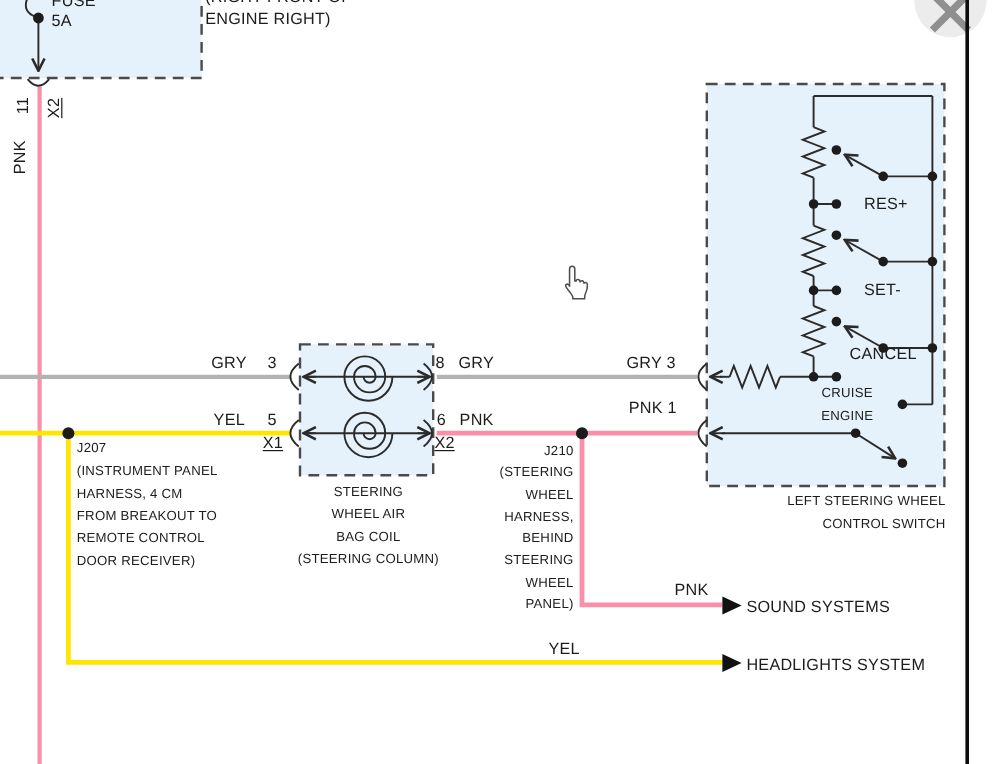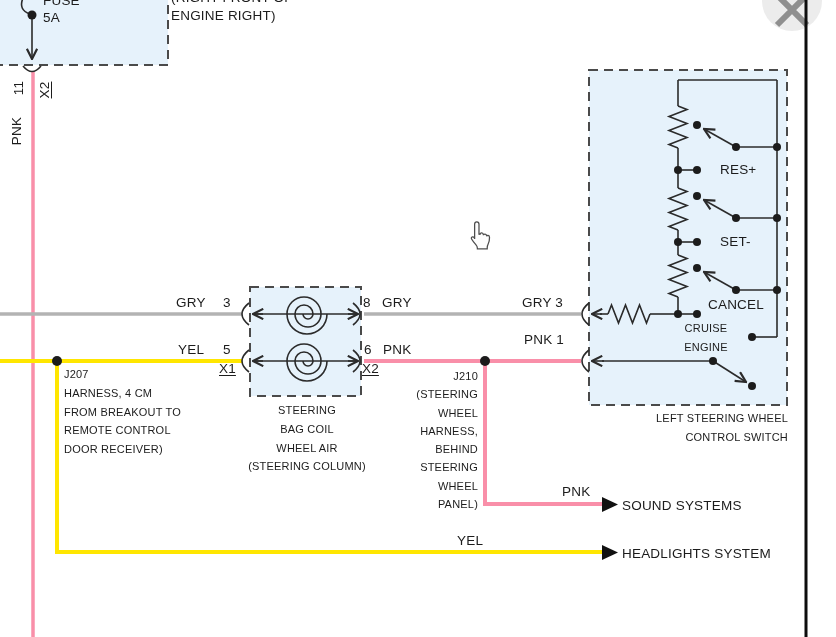--- a/index.html
+++ b/index.html
@@ -157,47 +157,48 @@
   <div class="lbl u" style="left:219px;top:361px">X1</div>
   <div class="lbl" style="left:364px;top:342px">6</div>
   <div class="lbl" style="left:383px;top:342px">PNK</div>
   <div class="lbl u" style="left:362px;top:361px">X2</div>
 
   <div class="lbl" style="left:522px;top:295px">GRY 3</div>
   <div class="lbl" style="left:524px;top:332px">PNK 1</div>
 
   <div class="blk ctr lh19" style="left:227px;top:401px;width:160px">
     <div>STEERING</div>
+    <div>WHEEL AIR</div>
     <div>BAG COIL</div>
-    <div>WHEEL AIR</div>
     <div>(STEERING COLUMN)</div>
   </div>
 
   <div class="blk lh19" style="left:64px;top:365px">
     <div>J207</div>
+    <div>(INSTRUMENT PANEL</div>
     <div>HARNESS, 4 CM</div>
     <div>FROM BREAKOUT TO</div>
     <div>REMOTE CONTROL</div>
     <div>DOOR RECEIVER)</div>
   </div>
 
   <div class="blk rgt lh18" style="right:358px;top:367px">
     <div>J210</div>
     <div>(STEERING</div>
     <div>WHEEL</div>
     <div>HARNESS,</div>
     <div>BEHIND</div>
     <div>STEERING</div>
     <div>WHEEL</div>
     <div>PANEL)</div>
   </div>
 
   <div class="lbl" style="left:720px;top:162px">RES+</div>
   <div class="lbl" style="left:720px;top:234px">SET-</div>
-  <div class="lbl" style="left:708px;top:297px">CANCEL</div>
+  <div class="lbl" style="left:708px;top:287px">CANCEL</div>
 
   <div class="blk ctr lh19" style="left:664px;top:319px;width:84px">
     <div>CRUISE</div>
     <div>ENGINE</div>
   </div>
 
   <div class="blk rgt lh19" style="right:48px;top:409px">
     <div>LEFT STEERING WHEEL</div>
     <div>CONTROL SWITCH</div>
   </div>

